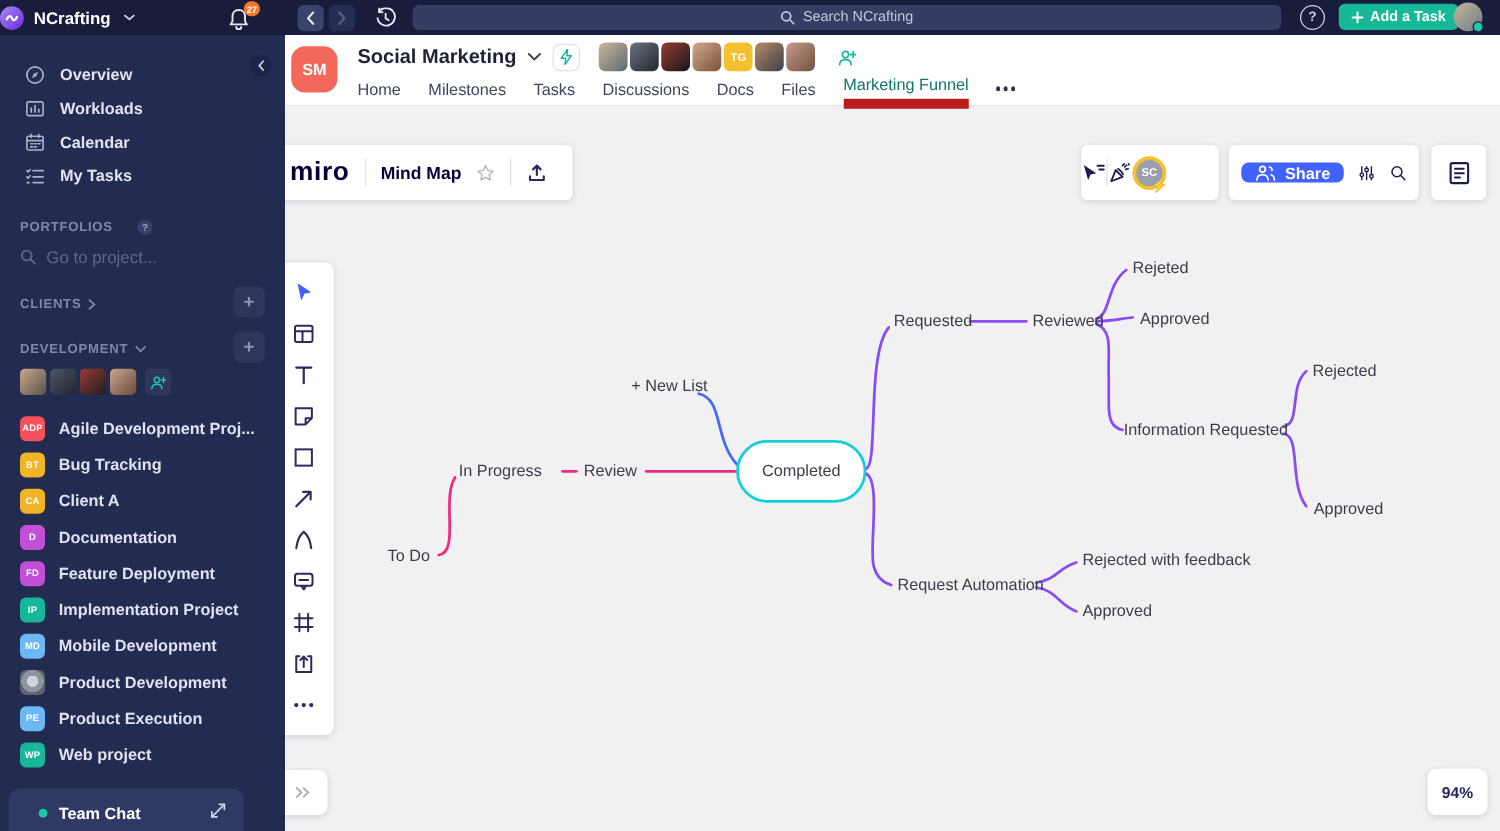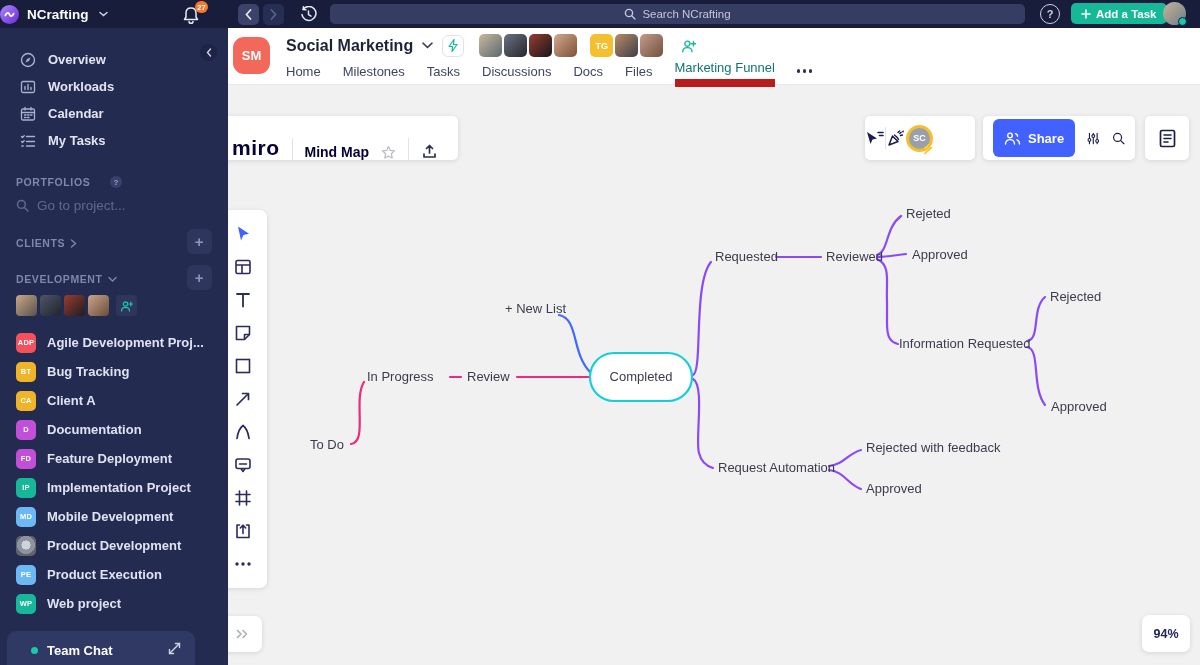--- a/index.html
+++ b/index.html
@@ -54,41 +54,41 @@
   .ph-avatar { position:absolute; left:23px; top:9px; width:37px; height:37px; border-radius:11px; background:#f2695c; color:#fff; font-size:13px; font-weight:bold; display:flex; align-items:center; justify-content:center; }
   .ph-title-row { position:absolute; left:76px; top:6px; display:flex; align-items:center; gap:9px; }
   .ph-title { font-size:16px; font-weight:bold; color:#1d2236; }
   .ph-bolt { width:22px; height:22px; border:1px solid #dfe3e8; border-radius:6px; display:flex; align-items:center; justify-content:center; }
   .ph-avatars { display:flex; align-items:center; gap:2px; margin-left:6px; }
   .ph-av { width:23px; height:23px; border-radius:5px; }
   .ph-av1 { background:linear-gradient(135deg,#cbb79c,#5a6a72); }
   .ph-av2 { background:linear-gradient(135deg,#6b7280,#23272f); }
   .ph-av3 { background:linear-gradient(135deg,#9a3c30,#15161a); }
   .ph-av4 { background:linear-gradient(135deg,#d3a98c,#7c5138); }
-  .ph-av-tg { background:#f5c02f; color:#fff; font-size:9px; font-weight:bold; display:flex; align-items:center; justify-content:center;margin-left:11px; }
+  .ph-av-tg { background:#f5c02f; color:#fff; font-size:9px; font-weight:bold; display:flex; align-items:center; justify-content:center; }
   .ph-av6 { background:linear-gradient(135deg,#b98a66,#3c3f49); }
   .ph-av7 { background:linear-gradient(135deg,#c79a8a,#70523e); }
   .ph-addp { width:23px; height:23px; margin-left:5px; display:flex; align-items:center; justify-content:center; }
   .ph-tabs { position:absolute; left:76px; top:33px; display:flex; align-items:center; gap:22px; height:24px; }
   .ph-tab { font-size:13px; color:#3f465e; cursor:pointer; padding-bottom:4px; }
   .ph-tab.active { color:#0f766e; border-bottom:8px solid #b91c1c; font-weight:normal; }
   .ph-more { display:flex; gap:2.5px; align-items:center; cursor:pointer; padding-bottom:4px; }
   .ph-more i { width:3.4px; height:3.4px; border-radius:50%; background:#2c3248; }
 
   
   .canvas { position:absolute; left:0; top:57px; width:990px; height:580px; background:#f1f1f2; }
   .card { position:absolute; background:#fff; border-radius:5px; box-shadow:0 1px 5px rgba(20,20,60,.12); z-index:20; }
-  .miro-head { left:8px; top:31px; width:240px; height:44px; display:flex; align-items:flex-end; padding:0 14px; gap:12px; }
+  .miro-head { left:8px; top:31px; width:240px; height:44px; display:flex; align-items:center; padding:0 14px; gap:12px; }
   .miro-logo { font-size:21px; font-weight:bold; color:#050038; letter-spacing:.5px; }
   .vdiv { width:1px; height:22px; background:#e2e2e8; }
   .board-title { font-size:14px; font-weight:bold; color:#050038; }
   .r-card1 { left:655px; top:31px; width:110px; height:44px; display:flex; align-items:center; justify-content:flex-start; }
   .r-card2 { left:773px; top:31px; width:152px; height:44px; display:flex; align-items:center; gap:12px; padding:0 10px; }
   .r-card3 { left:935px; top:31px; width:44px; height:44px; display:flex; align-items:center; justify-content:center; }
-  .share-btn { height:38px; background:#4262ff; border-radius:6px; color:#fff; font-size:13px; font-weight:bold; display:flex; align-items:center; gap:7px; padding:0 11px; cursor:pointer; }
+  .share-btn { height:16px; background:#4262ff; border-radius:6px; color:#fff; font-size:13px; font-weight:bold; display:flex; align-items:center; gap:7px; padding:0 11px; cursor:pointer; }
   .sc-av { position:relative; width:27px; height:27px; border-radius:50%; background:#9aa0ab; border:3px solid #f5c02f; color:#fff; font-size:9px; font-weight:bold; display:flex; align-items:center; justify-content:center; }
   .sc-bolt { position:absolute; right:-5px; bottom:-6px; font-size:11px; color:#f5c02f; text-shadow:0 0 1px #caa; }
   .toolbar { left:9px; top:125px; width:48px; height:378px; display:flex; flex-direction:column; align-items:center; justify-content:space-between; padding:12px 0; border-radius:7px; }
   .tool { width:24px; height:24px; display:flex; align-items:center; justify-content:center; cursor:pointer; }
   .bl-card { left:12px; bottom:13px; width:40px; height:36px; display:flex; align-items:center; justify-content:center; border-radius:7px; cursor:pointer; }
   .zoom-card { left:932px; bottom:13px; width:48px; height:37px; display:flex; align-items:center; justify-content:center; font-size:12.5px; font-weight:bold; color:#23235f; border-radius:7px; }
   .mindmap { position:absolute; left:0; top:0; width:990px; height:580px; z-index:5; }
   .mindmap text { font-size:13px; fill:#3c3c4c; }
 </style>
 </head>

